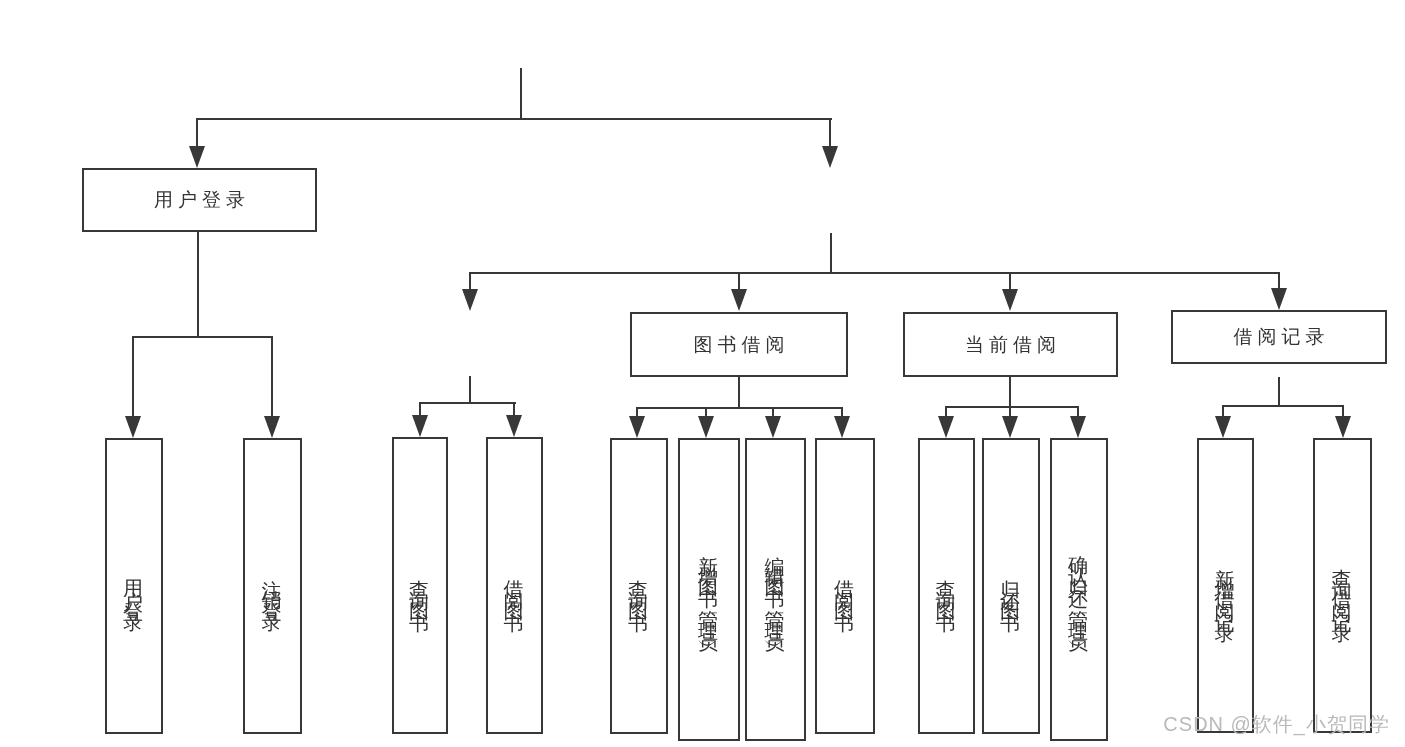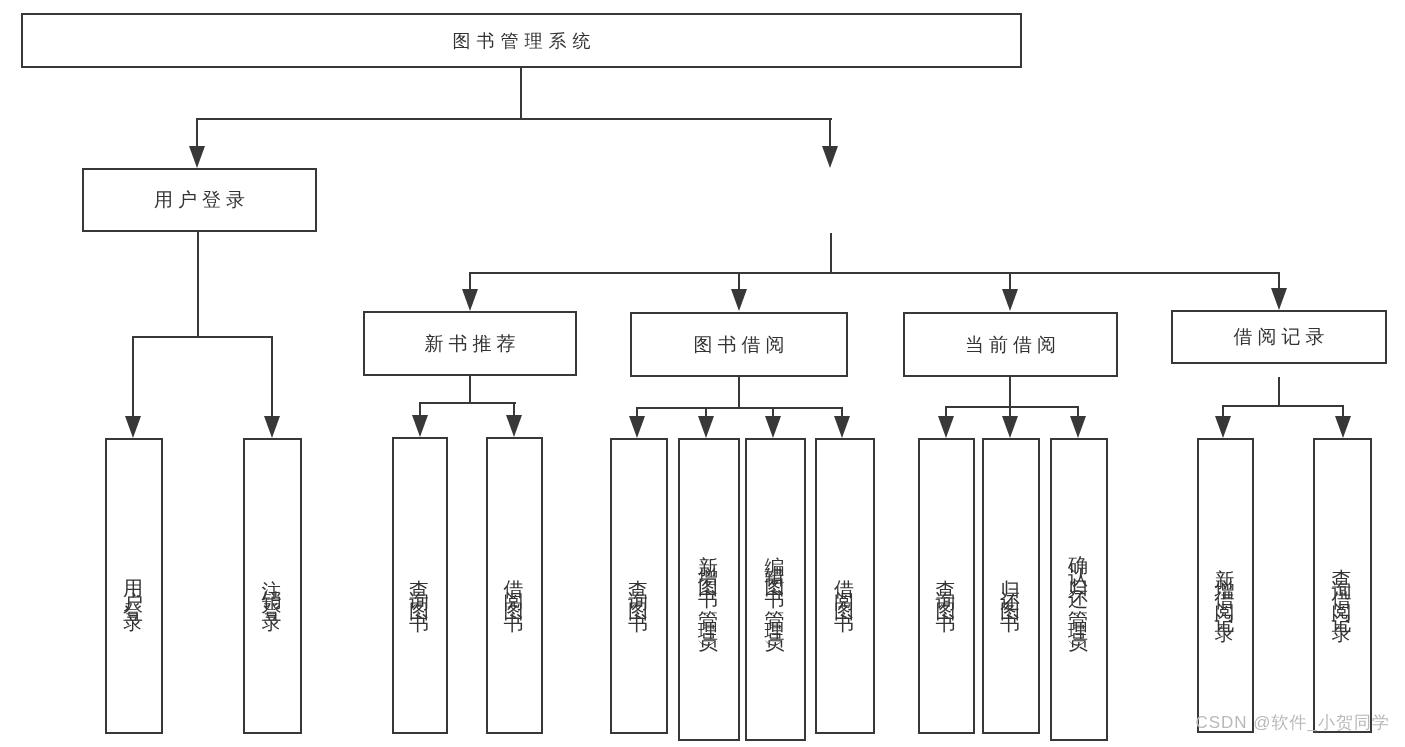--- a/index.html
+++ b/index.html
@@ -40,30 +40,29 @@
   .arrow{
     position:absolute;width:0;height:0;
     border-left:8px solid transparent;
     border-right:8px solid transparent;
     border-top:22px solid #383838;
   }
   .watermark{
     position:absolute;
     right:15px;top:711px;
     color:#b9b9b9;
-    font-size:17px;
+    font-size:20px;
     letter-spacing:1px;
   }
 </style>
 </head>
 <body>
 
 <div id="canvas">
 
-  <div class="box root" style="left:21px;top:13px;width:1001px;height:55px;">图书管理系统</div>
 
   <div class="vline" style="left:520px;top:68px;height:50px;"></div>
   <div class="hline" style="left:197px;top:118px;width:635px;"></div>
   <div class="vline" style="left:196px;top:118px;height:30px;"></div>
   <div class="arrow" style="left:189px;top:146px;"></div>
   <div class="vline" style="left:829px;top:118px;height:30px;"></div>
   <div class="arrow" style="left:822px;top:146px;"></div>
 
   <div class="box" style="left:82px;top:168px;width:235px;height:64px;">用户登录</div>
 
@@ -78,21 +77,20 @@
   <div class="hline" style="left:469px;top:272px;width:811px;"></div>
   <div class="vline" style="left:469px;top:272px;height:20px;"></div>
   <div class="arrow" style="left:462px;top:289px;"></div>
   <div class="vline" style="left:738px;top:272px;height:20px;"></div>
   <div class="arrow" style="left:731px;top:289px;"></div>
   <div class="vline" style="left:1009px;top:272px;height:20px;"></div>
   <div class="arrow" style="left:1002px;top:289px;"></div>
   <div class="vline" style="left:1278px;top:272px;height:20px;"></div>
   <div class="arrow" style="left:1271px;top:288px;"></div>
 
-  <div class="box" style="left:363px;top:311px;width:214px;height:65px;">新书推荐</div>
   <div class="box" style="left:903px;top:312px;width:215px;height:65px;">当前借阅</div>
   <div class="box" style="left:630px;top:312px;width:218px;height:65px;">图书借阅</div>
   <div class="box" style="left:1171px;top:310px;width:216px;height:54px;">借阅记录</div>
 
   <div class="vline" style="left:469px;top:376px;height:28px;"></div>
   <div class="hline" style="left:419px;top:402px;width:97px;"></div>
   <div class="vline" style="left:419px;top:402px;height:15px;"></div>
   <div class="arrow" style="left:412px;top:415px;"></div>
   <div class="vline" style="left:513px;top:402px;height:15px;"></div>
   <div class="arrow" style="left:506px;top:415px;"></div>

